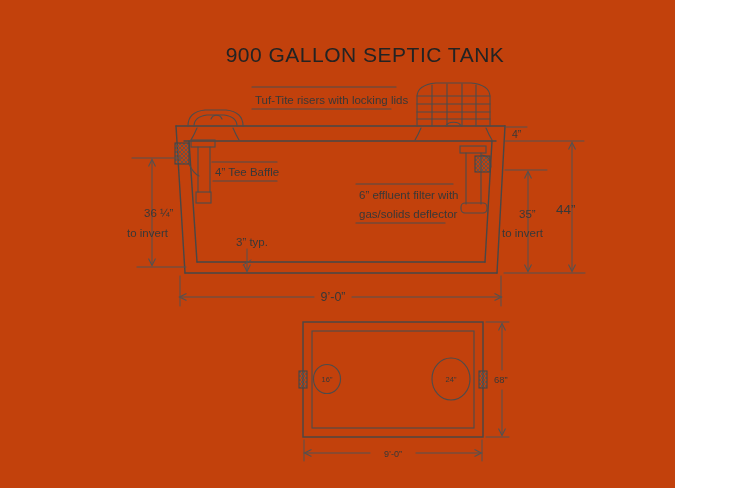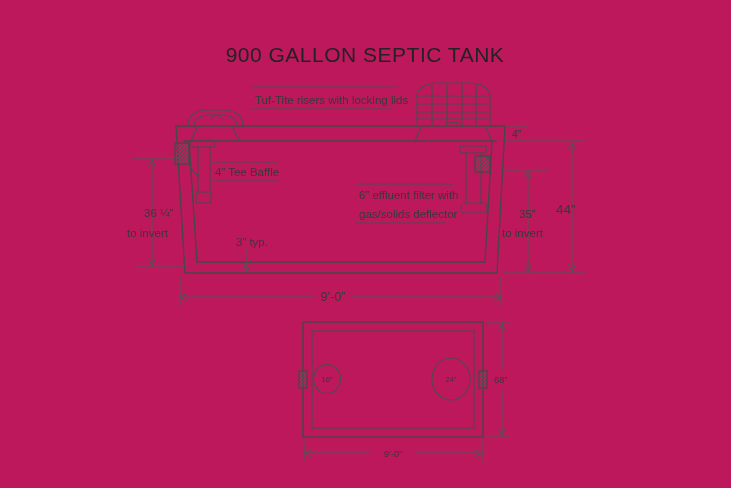--- a/index.html
+++ b/index.html
@@ -1,17 +1,17 @@
 <!DOCTYPE html>
 <html><head>
 <meta charset="utf-8">
 <style>
   html,body { margin:0; padding:0; background:#ffffff; }
   .page {
-    position:relative; width:731px; height:488px; background:#be185d;
+    position:relative; width:675px; height:488px; background:#c2410c;
     font-family:"Liberation Sans", sans-serif; overflow:hidden;
   }
   svg text {
     font-family:"Liberation Sans", sans-serif;
     fill:#383838;
   }
   .title   { font-size:21px; fill:#232323; letter-spacing:0.5px; }
   .lbl     { font-size:11.5px; }
   .dim     { font-size:11.5px; }
   .dim-lg  { font-size:13.5px; }

